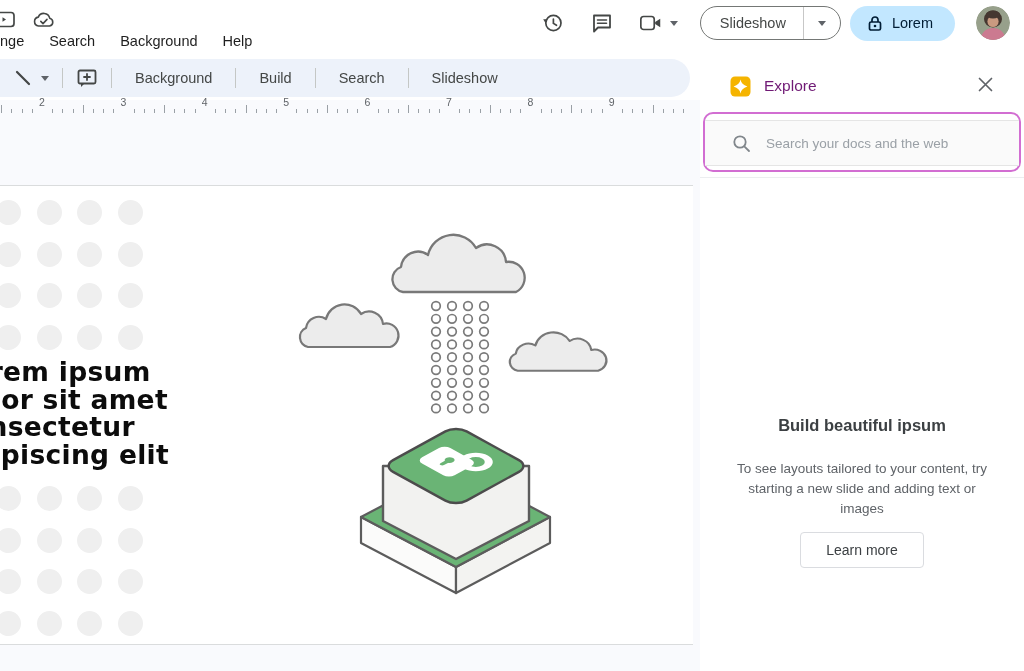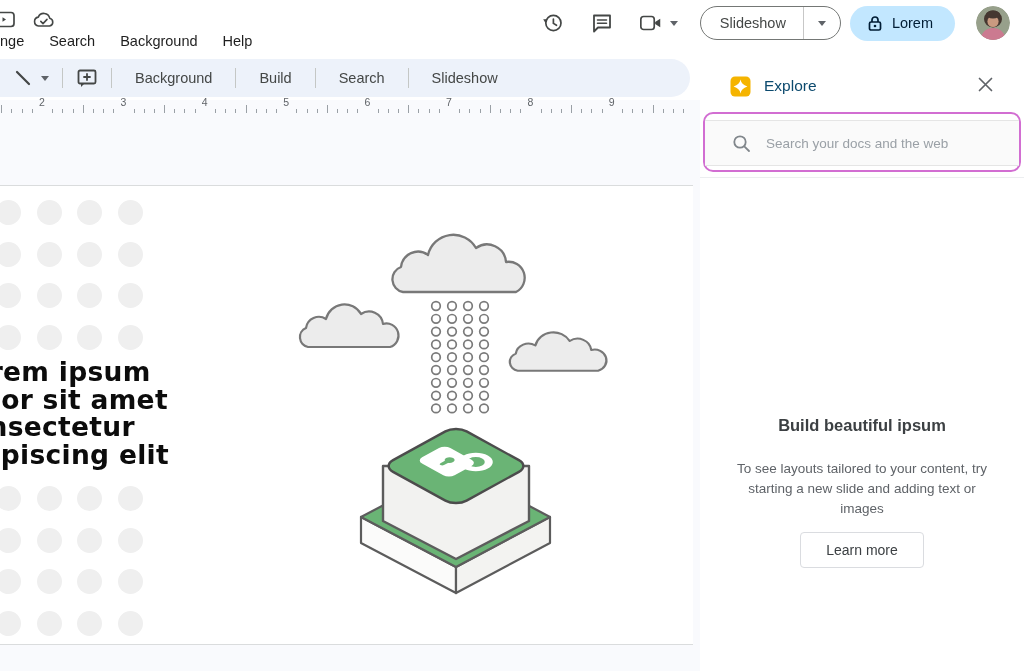--- a/index.html
+++ b/index.html
@@ -52,21 +52,21 @@
   .dot { width:25px; height:25px; border-radius:50%; background:#efefef; }
 
   .slide-text { position:absolute; left:-46px; top:172px; font-family:"DejaVu Sans", sans-serif; font-weight:700; font-size:26.5px; line-height:27.5px; letter-spacing:0.3px; color:#0c0c0c; white-space:nowrap; }
 
   .illustration { position:absolute; left:290px; top:43px; }
 
   
   .explore { position:absolute; top:55px; left:700px; width:324px; height:616px; background:#fff; }
   .explore-header { position:relative; height:57px; }
   .explore-badge { position:absolute; left:30px; top:21px; }
-  .explore-title { position:absolute; left:64px; top:22px; font-size:15.5px; color:#0c4a6e; }
+  .explore-title { position:absolute; left:64px; top:22px; font-size:15.5px; color:#701a75; }
   .explore-close { position:absolute; right:31px; top:22px; background:none; border:none; display:flex; }
 
   .search-highlight { margin:0 3px; height:60px; border:2px solid #d26ed2; border-radius:10px; padding:6px 0; }
   .search-bar { height:46px; background:#fafafa; border-top:1px solid #e5e5e5; border-bottom:1px solid #e5e5e5; display:flex; align-items:center; padding-left:27px; gap:15px; }
   .search-bar input { flex:1; border:none; background:transparent; outline:none; font-size:13.5px; color:#3c4043; font-family:inherit; }
   .search-bar input::placeholder { color:#9aa0a6; }
 
   .panel-divider { margin-top:5px; border-top:1px solid #eceef0; }
 
   .promo { margin-top:238px; text-align:center; padding:0 25px; }

